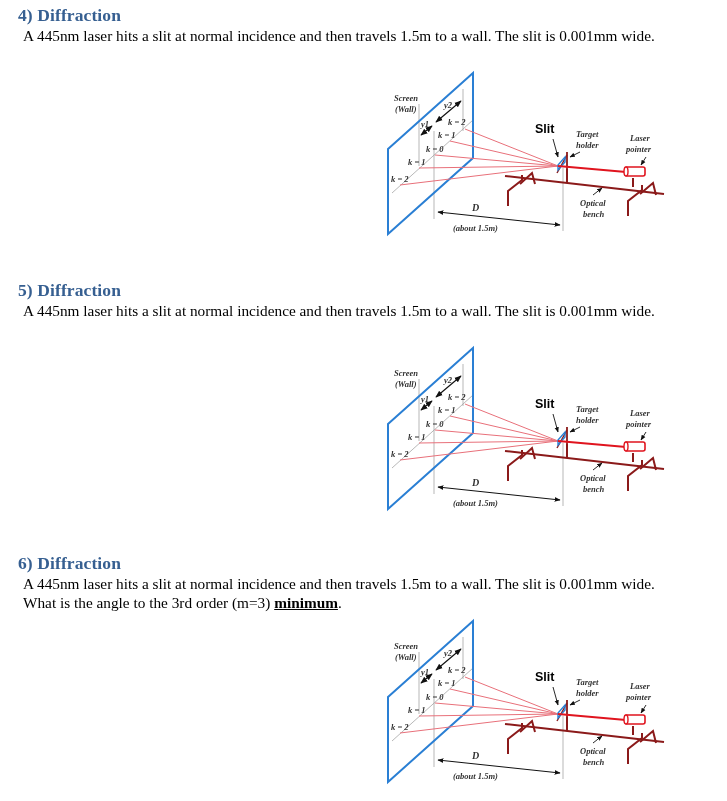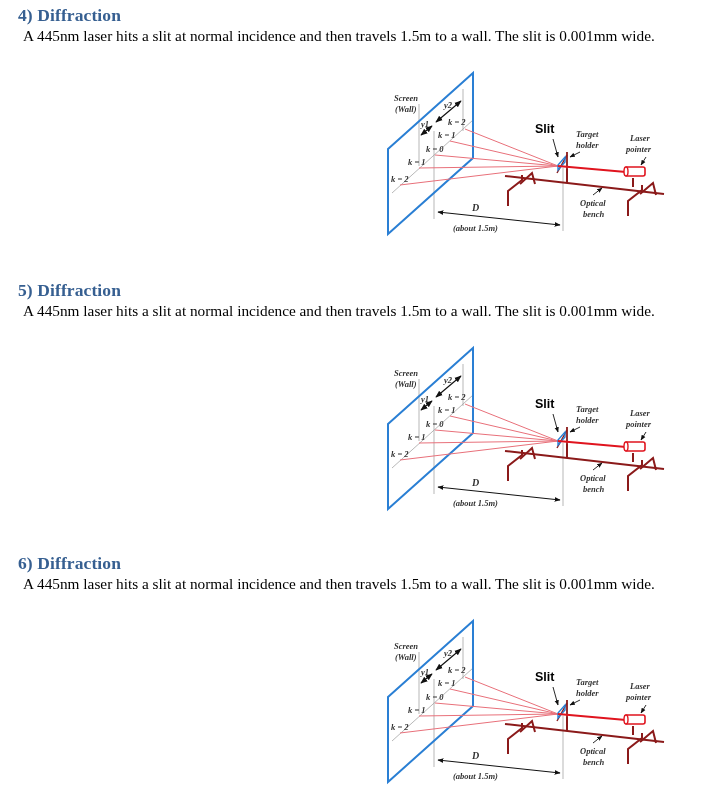--- a/index.html
+++ b/index.html
@@ -238,20 +238,23 @@
         <text class="lbl-it" x="256" y="81">pointer</text>
         <text class="lbl-it" x="210" y="135">Optical</text>
         <text class="lbl-it" x="213" y="146">bench</text>
       </svg>
     </div>
   </div>
 
   <div class="problem" style="top: 548px;">
     <div class="heading">6) Diffraction</div>
     <div class="line line1">A 445nm laser hits a slit at normal incidence and then travels 1.5m to a wall.  The slit is 0.001mm wide.</div>
+    <div class="line line2">
+      <span>What is the angle to the 3rd order (m=3) </span><span class="emph">minimum</span><span>.</span>
+    </div>
     <div class="diagram">
       <svg width="320" height="170" viewBox="0 0 320 170">
         <defs>
           <marker id="ah2" viewBox="0 0 10 10" refX="9" refY="5" markerWidth="6" markerHeight="6" orient="auto-start-reverse">
             <path d="M0,1 L10,5 L0,9 z" fill="#111"></path>
           </marker>
         </defs>
 
         <g stroke="#9a9a9a" stroke-width="0.7" fill="none">
           <line x1="49" y1="33" x2="49" y2="95"></line>

